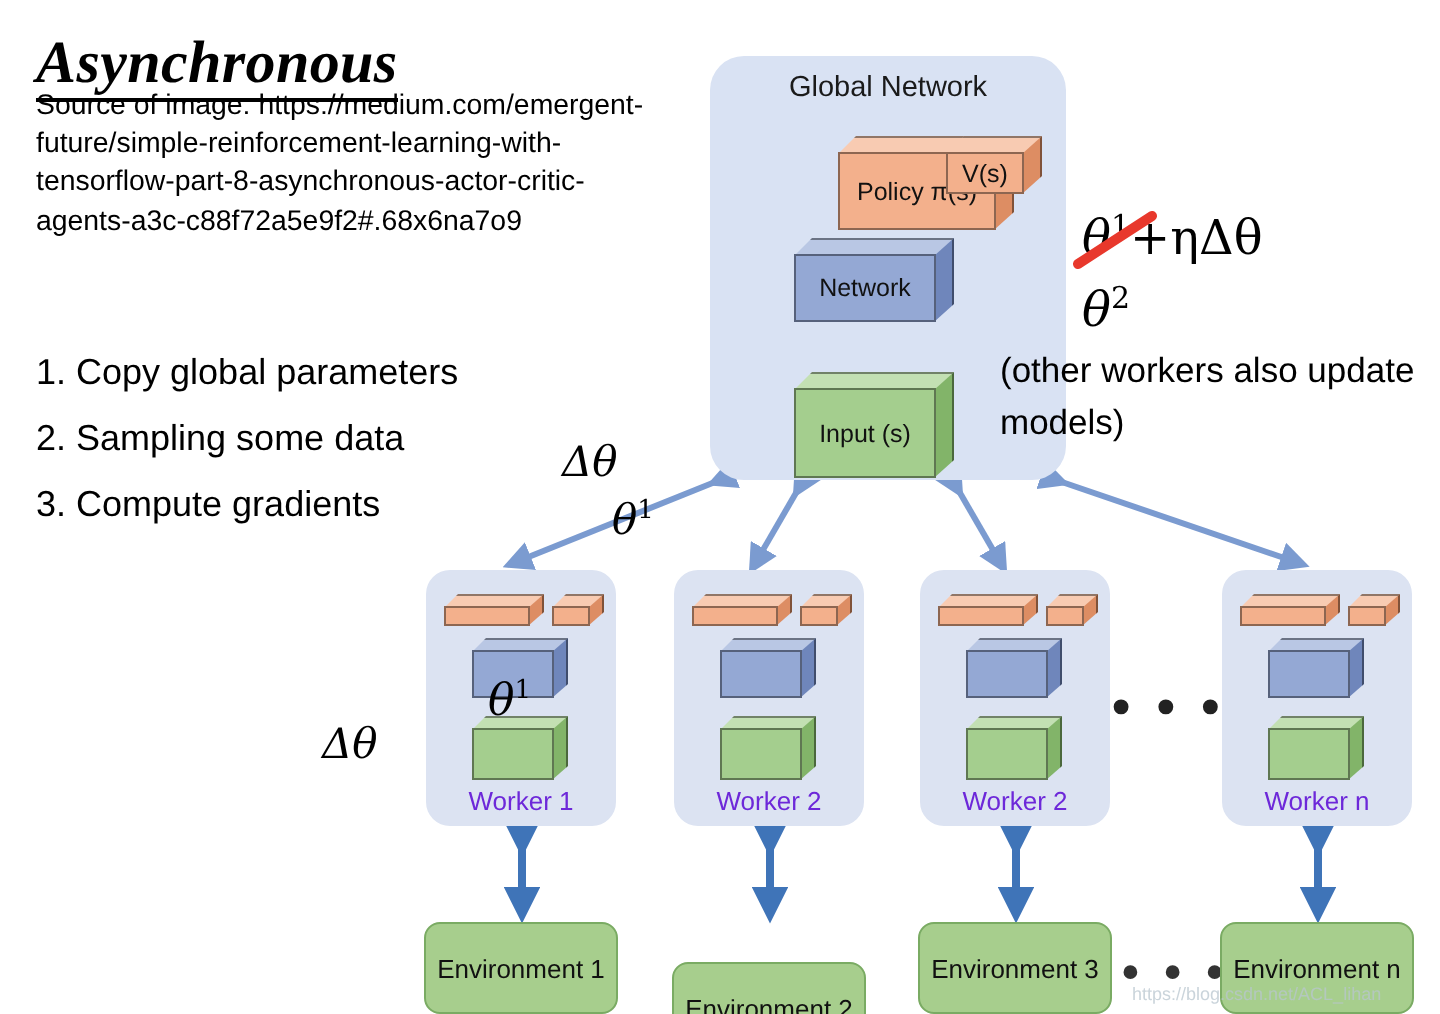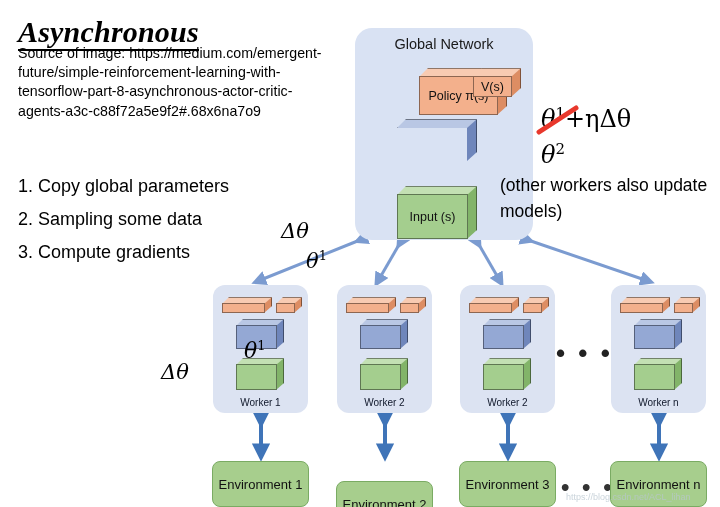--- a/index.html
+++ b/index.html
@@ -113,21 +113,21 @@
   #label-dtheta-left{left:161px;top:360px;}
   #label-theta1-worker{left:244px;top:338px;font-size:22px;z-index:5;}
 
   
   .worker-panel{
     position:absolute;top:285px;width:95px;height:128px;
     background:#dce3f2;border-radius:12px;
   }
   .worker-label{
     position:absolute;left:0;bottom:5px;width:100%;
-    text-align:center;font-size:10px;color:#0f172a;
+    text-align:center;font-size:13px;color:#6d28d9;
   }
   .wbox{position:absolute;}
   .w-or1{left:9px;top:12px;width:50px;height:16px;}
   .w-or2{left:63px;top:12px;width:26px;height:16px;}
   .w-bl{left:23px;top:34px;width:48px;height:30px;}
   .w-gr{left:23px;top:73px;width:48px;height:32px;}
   .wbox .face{font-size:0;top:6px;right:7px;}
   .wbox .top{height:7px;clip-path:polygon(7px 0, 100% 0, calc(100% - 7px) 100%, 0 100%);}
   .wbox .side{width:8px;clip-path:polygon(100% 0, 100% calc(100% - 7px), 0 100%, 0 7px);}
 
@@ -242,20 +242,21 @@
 
   <div class="box3d c-orange" id="box-value">
     <div class="top"></div>
     <div class="side"></div>
     <div class="face">V(s)</div>
   </div>
 
   <div class="box3d c-blue" id="box-network">
     <div class="top"></div>
     <div class="side"></div>
+    <div class="face">Network</div>
   </div>
 
   <div class="box3d c-green" id="box-input">
     <div class="top"></div>
     <div class="side"></div>
     <div class="face">Input (s)</div>
   </div>
 </div>
 
 <div class="abs" id="theta-line1">

